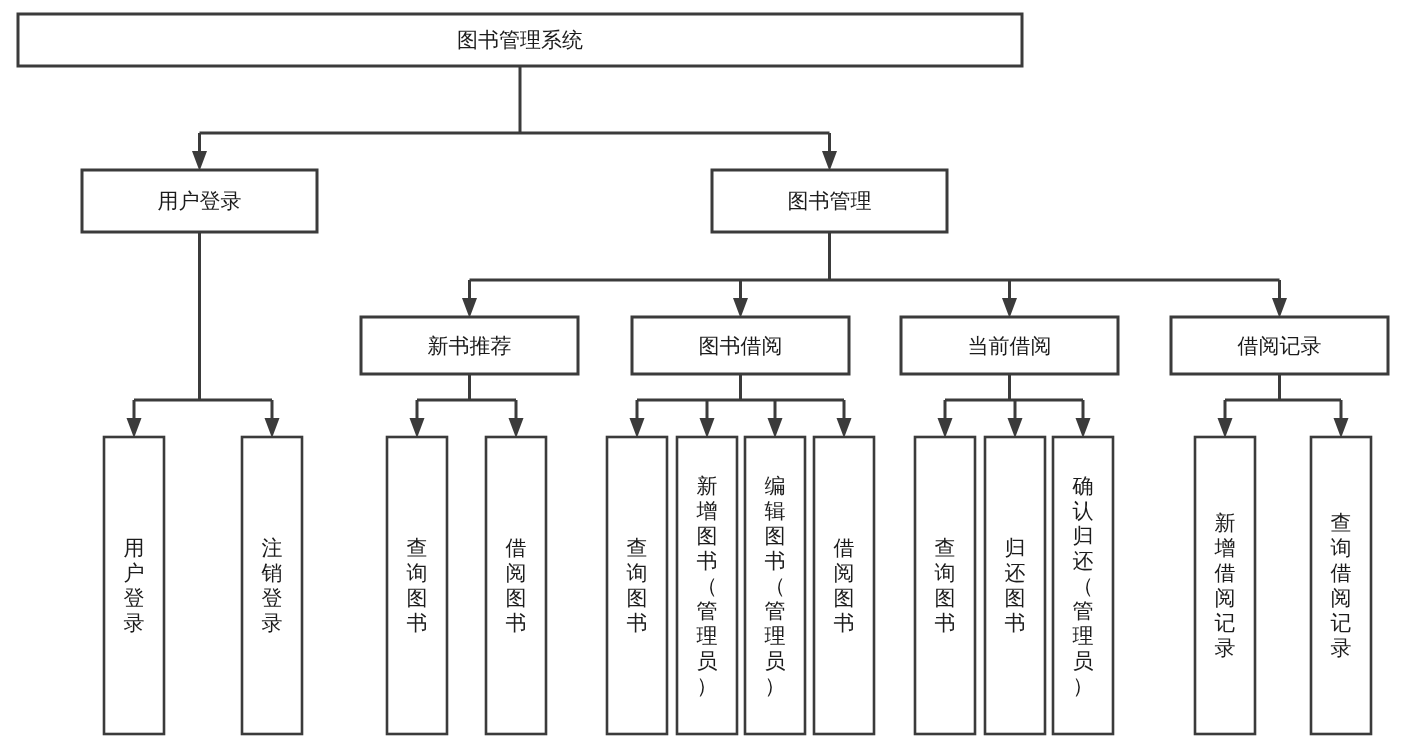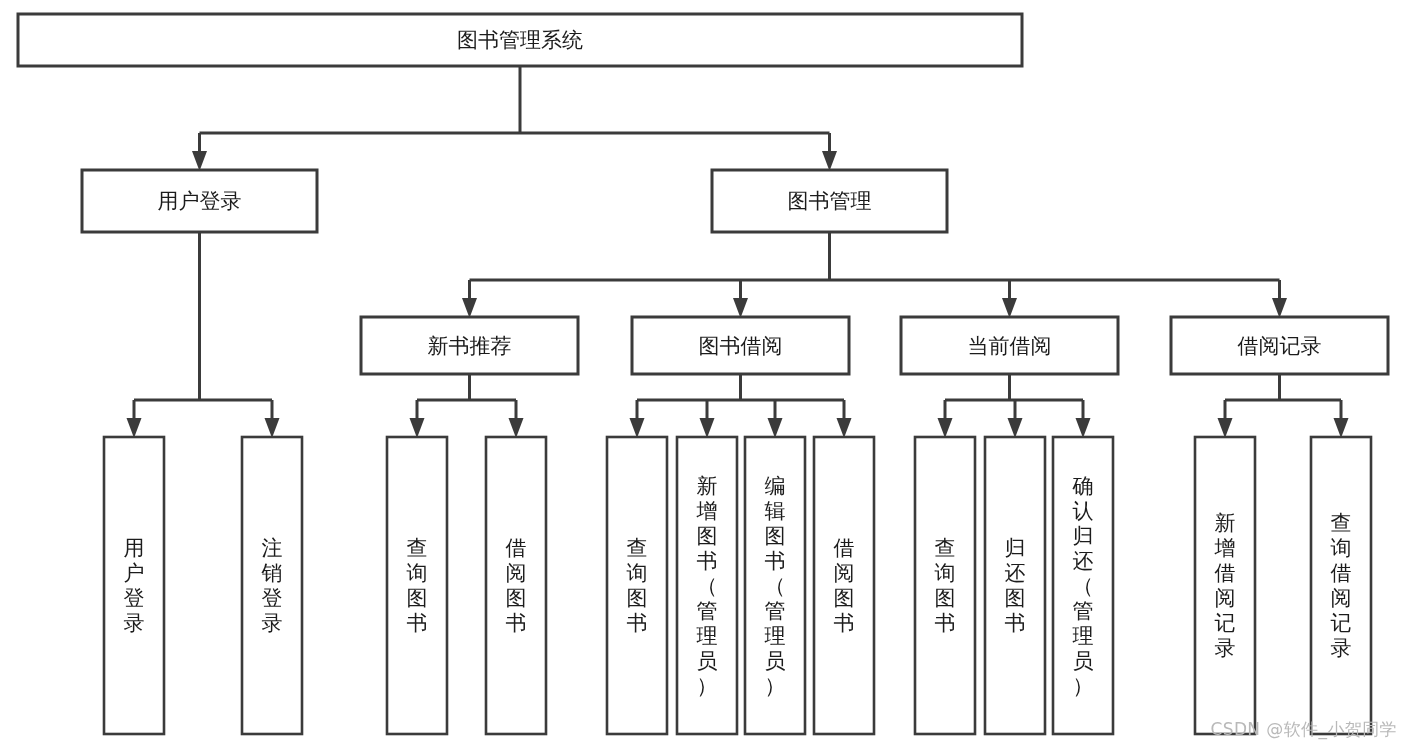--- a/index.html
+++ b/index.html
@@ -220,14 +220,13 @@
         <g>
           <rect x="1195" y="437" width="60" height="297" class="node-box thin"></rect>
           <text x="1225" y="0" class="label-v"><tspan x="1225" y="530">新</tspan><tspan x="1225" y="555">增</tspan><tspan x="1225" y="580">借</tspan><tspan x="1225" y="605">阅</tspan><tspan x="1225" y="630">记</tspan><tspan x="1225" y="655">录</tspan></text>
         </g>
         <g>
           <rect x="1311" y="437" width="60" height="297" class="node-box thin"></rect>
           <text x="1341" y="0" class="label-v"><tspan x="1341" y="530">查</tspan><tspan x="1341" y="555">询</tspan><tspan x="1341" y="580">借</tspan><tspan x="1341" y="605">阅</tspan><tspan x="1341" y="630">记</tspan><tspan x="1341" y="655">录</tspan></text>
         </g>
       </g>
   </svg>
-  <div class="watermark">CSDN @软件_小贺同学</div>
 </div>
 
 </body></html>

